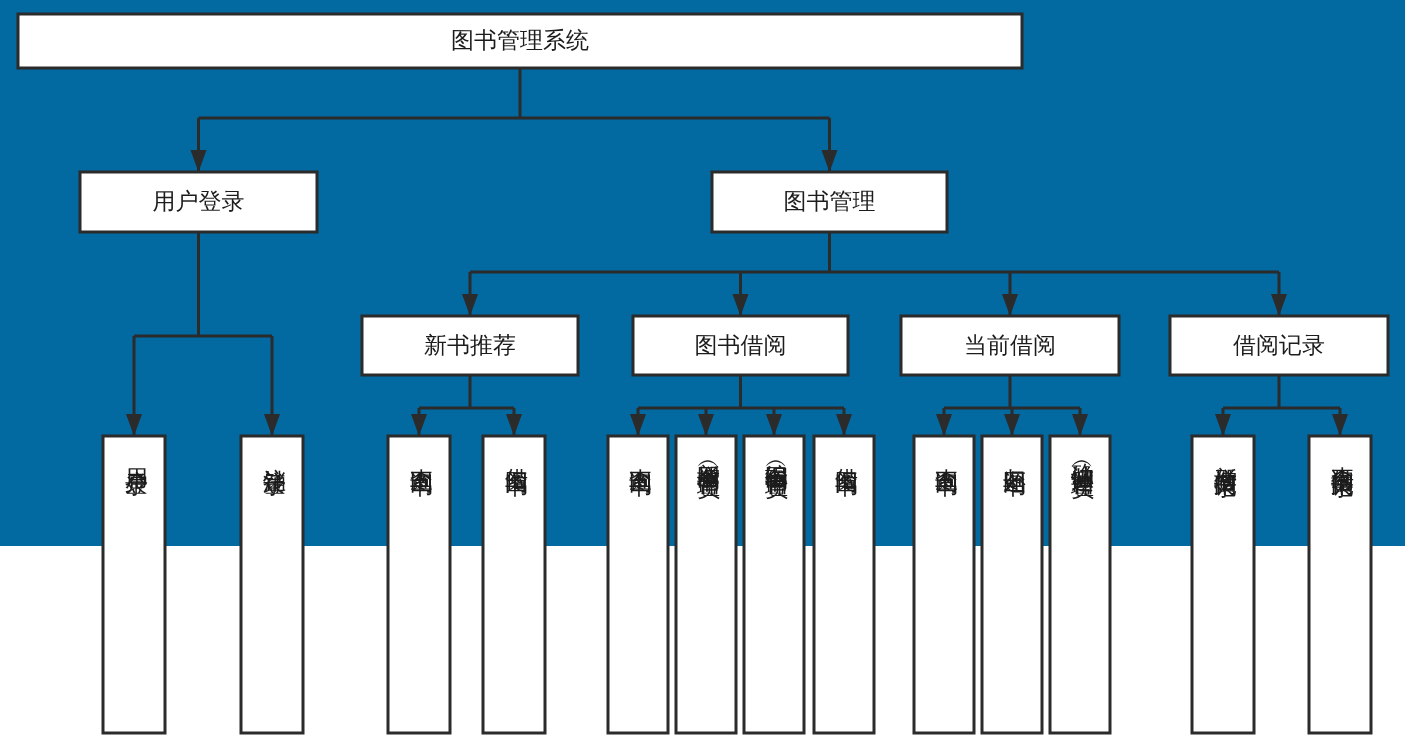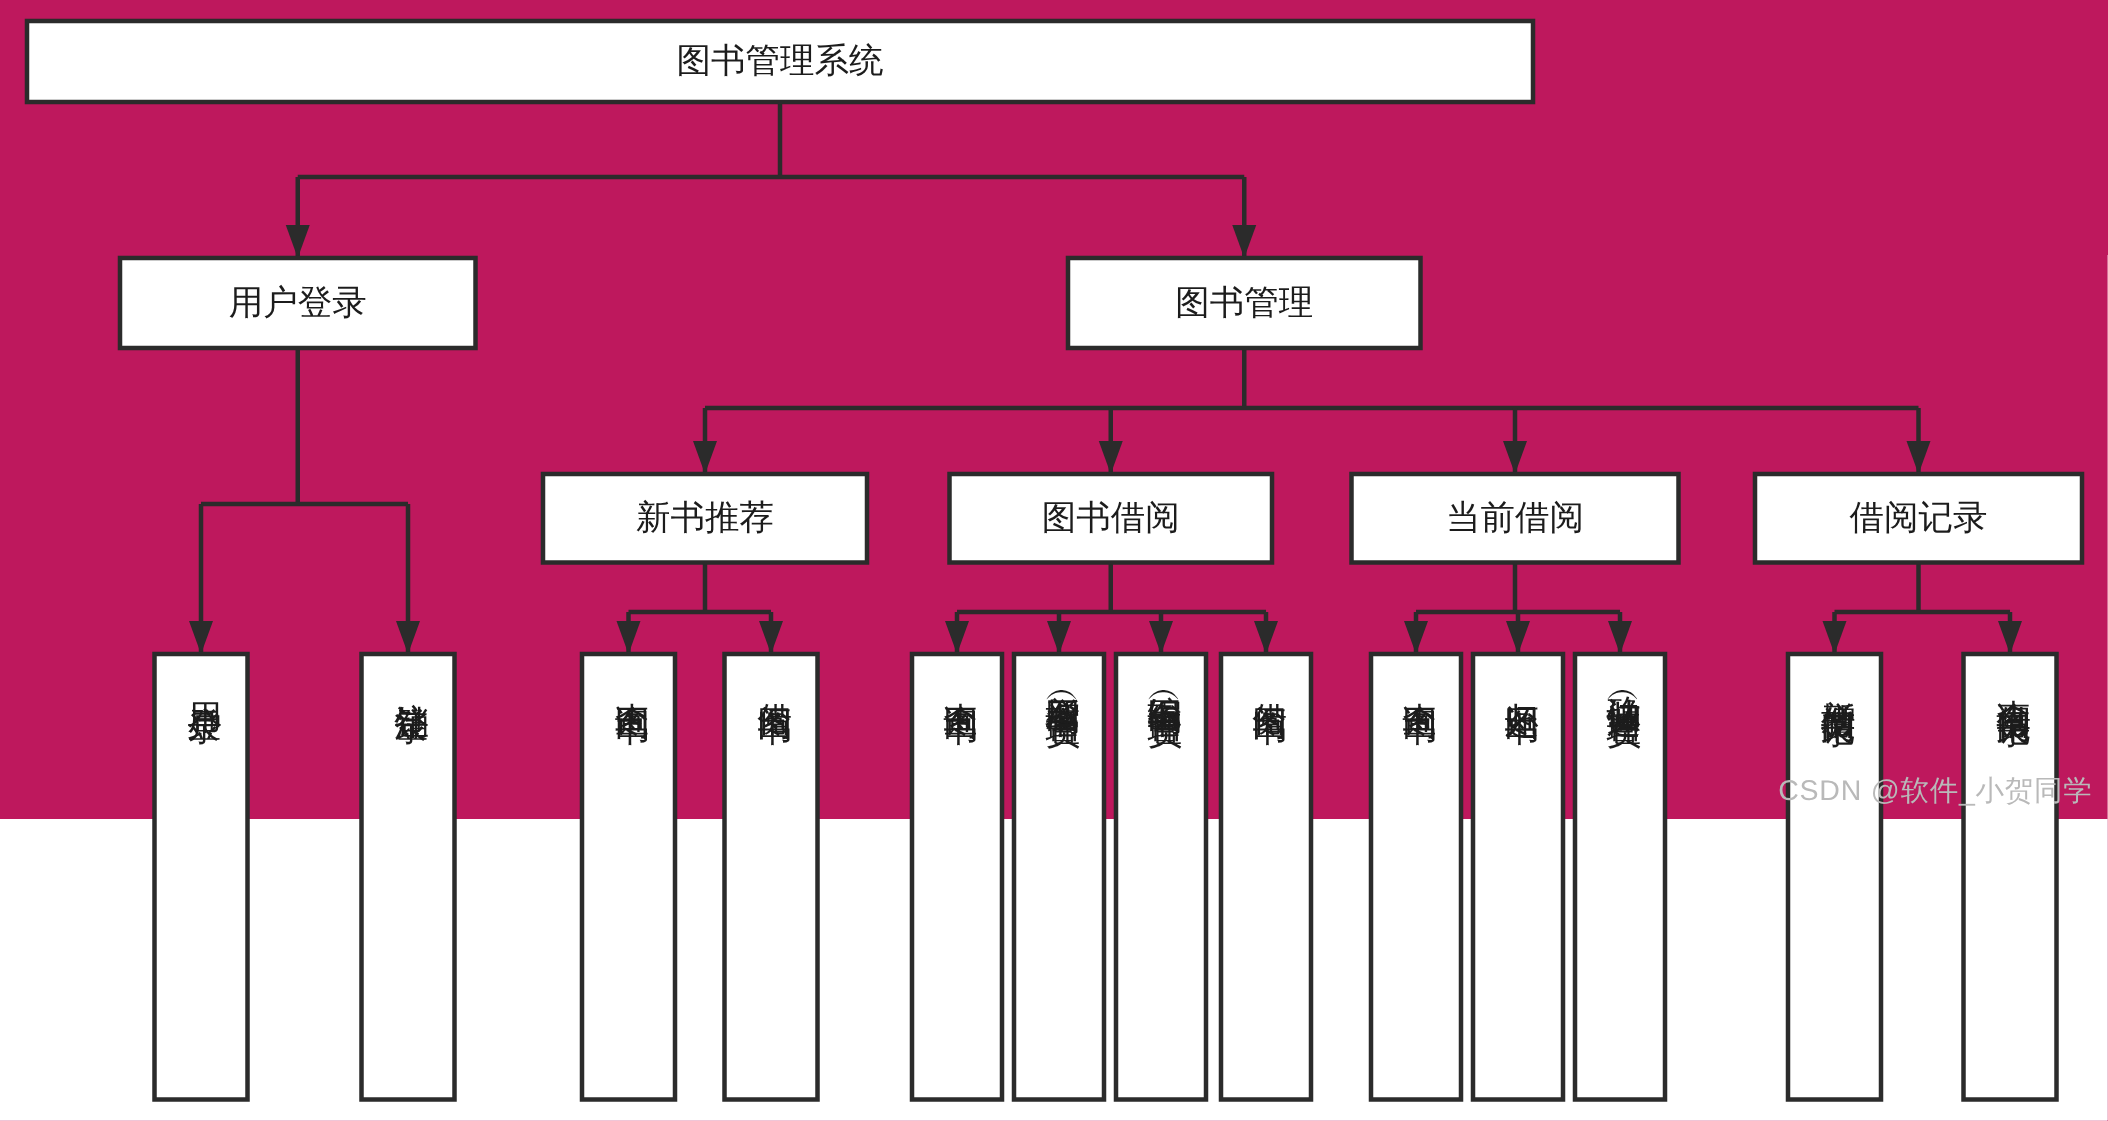--- a/index.html
+++ b/index.html
@@ -12,21 +12,21 @@
     width: 1405px;
     height: 747px;
     font-family: "Liberation Sans", "DejaVu Sans", sans-serif;
     overflow: hidden;
     position: relative;
   }
   #diagram-root {
     position: relative;
     width: 1405px;
     height: 546px;
-    background: #be185d;
+    background: #0369a1;
   }
   svg.diagram-canvas {
     position: absolute;
     left: 0;
     top: 0;
     width: 1405px;
     height: 747px;
     display: block;
   }
   .node-box {
@@ -211,14 +211,13 @@
         <g>
           <rect x="1192" y="436" width="62" height="297" class="node-box"></rect>
           <text x="1224" y="454" class="node-label-v" dominant-baseline="hanging">新增借阅记录</text>
         </g>
         <g>
           <rect x="1309" y="436" width="62" height="297" class="node-box"></rect>
           <text x="1341" y="454" class="node-label-v" dominant-baseline="hanging">查询借阅记录</text>
         </g>
       </g>
   </svg>
-  <div class="watermark-text">CSDN @软件_小贺同学</div>
 </div>
 
 </body></html>

